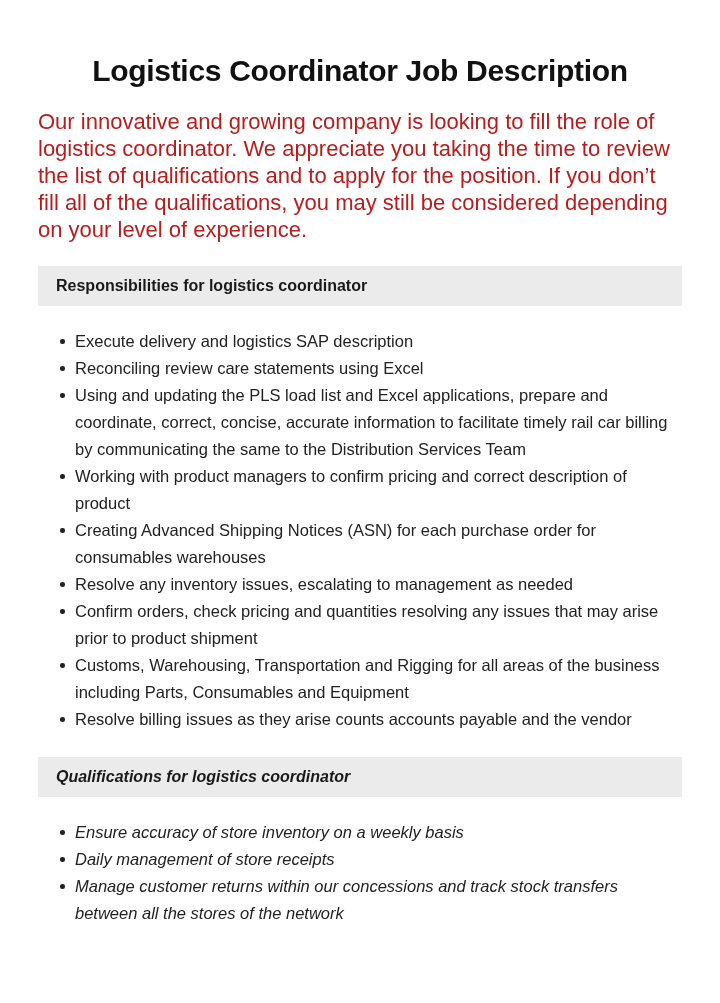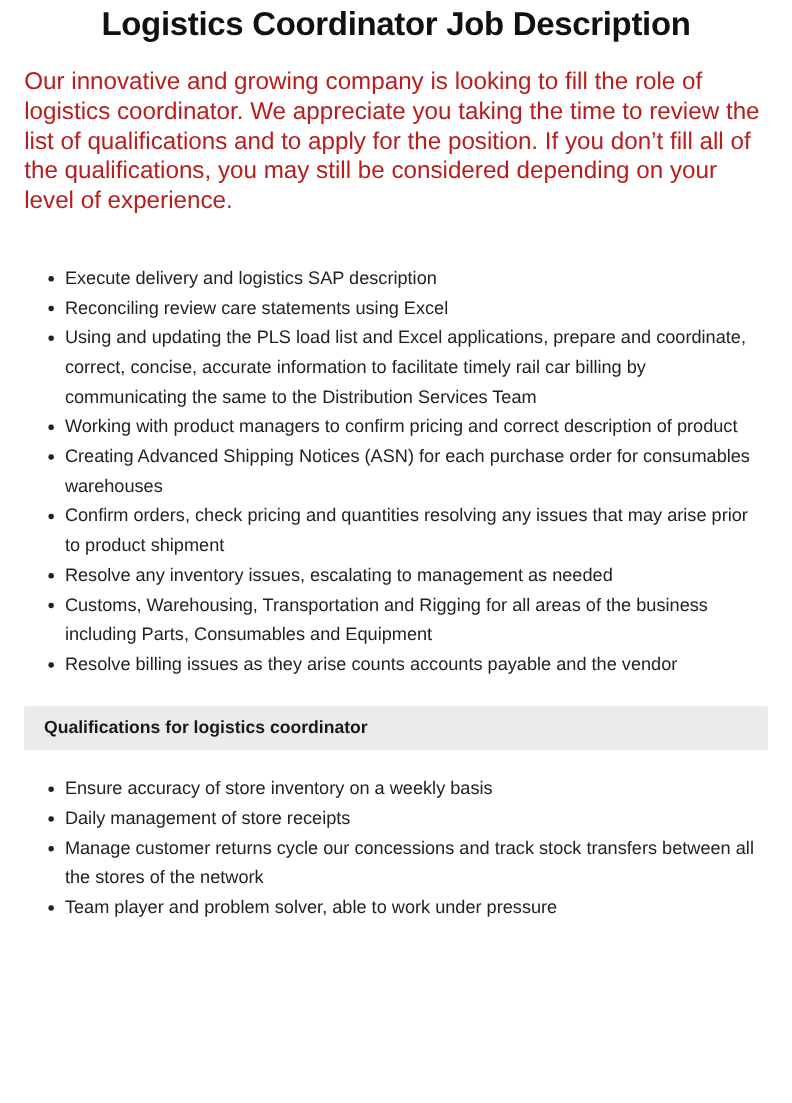--- a/index.html
+++ b/index.html
@@ -10,22 +10,23 @@
   body {
     width: 720px;
     min-height: 1003px;
     font-family: "Liberation Sans", sans-serif;
     color: #1a1a1a;
     -webkit-font-smoothing: antialiased;
   }
   .page {
     width: 720px;
     box-sizing: border-box;
-    padding: 0;
+    padding: 16px;
     overflow: hidden;
+    margin-top: 32px;
   }
   .doc-title {
     font-size: 30px;
     font-weight: bold;
     text-align: center;
     letter-spacing: -0.3px;
     color: #111111;
     margin: 0;
     padding: 4px 22px 0 22px;
     line-height: 38px;
@@ -68,48 +69,49 @@
     position: absolute;
     left: 22px;
     top: 11px;
     width: 4.5px;
     height: 4.5px;
     border-radius: 50%;
     background: #222222;
   }
   .section.qualifications {
     margin-top: 24px;
+    font-style: italic;
   }
 </style>
 </head>
 <body>
 
 <div class="page">
 
   <h1 class="doc-title">Logistics Coordinator Job Description</h1>
 
   <p class="intro">Our innovative and growing company is looking to fill the role of logistics coordinator. We appreciate you taking the time to review the list of qualifications and to apply for the position. If you don’t fill all of the qualifications, you may still be considered depending on your level of experience.</p>
 
   <div class="section responsibilities">
+    <div class="section-header">Responsibilities for logistics coordinator</div>
     <ul class="section-list">
       <li>Execute delivery and logistics SAP description</li>
       <li>Reconciling review care statements using Excel</li>
       <li>Using and updating the PLS load list and Excel applications, prepare and coordinate, correct, concise, accurate information to facilitate timely rail car billing by communicating the same to the Distribution Services Team</li>
       <li>Working with product managers to confirm pricing and correct description of product</li>
       <li>Creating Advanced Shipping Notices (ASN) for each purchase order for consumables warehouses</li>
+      <li>Resolve any inventory issues, escalating to management as needed</li>
       <li>Confirm orders, check pricing and quantities resolving any issues that may arise prior to product shipment</li>
-      <li>Resolve any inventory issues, escalating to management as needed</li>
       <li>Customs, Warehousing, Transportation and Rigging for all areas of the business including Parts, Consumables and Equipment</li>
       <li>Resolve billing issues as they arise counts accounts payable and the vendor</li>
     </ul>
   </div>
 
   <div class="section qualifications">
     <div class="section-header">Qualifications for logistics coordinator</div>
     <ul class="section-list">
       <li>Ensure accuracy of store inventory on a weekly basis</li>
       <li>Daily management of store receipts</li>
-      <li>Manage customer returns cycle our concessions and track stock transfers between all the stores of the network</li>
-      <li>Team player and problem solver, able to work under pressure</li>
+      <li>Manage customer returns within our concessions and track stock transfers between all the stores of the network</li>
     </ul>
   </div>
 
 </div>
 
 </body></html>

